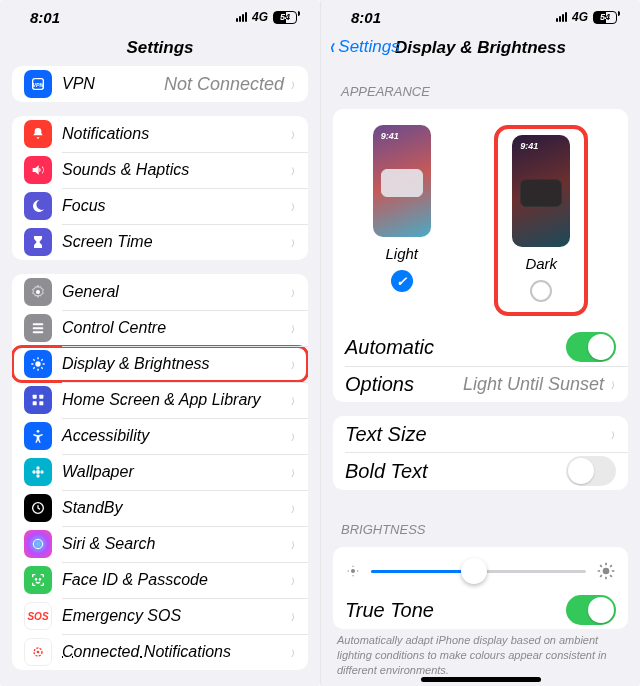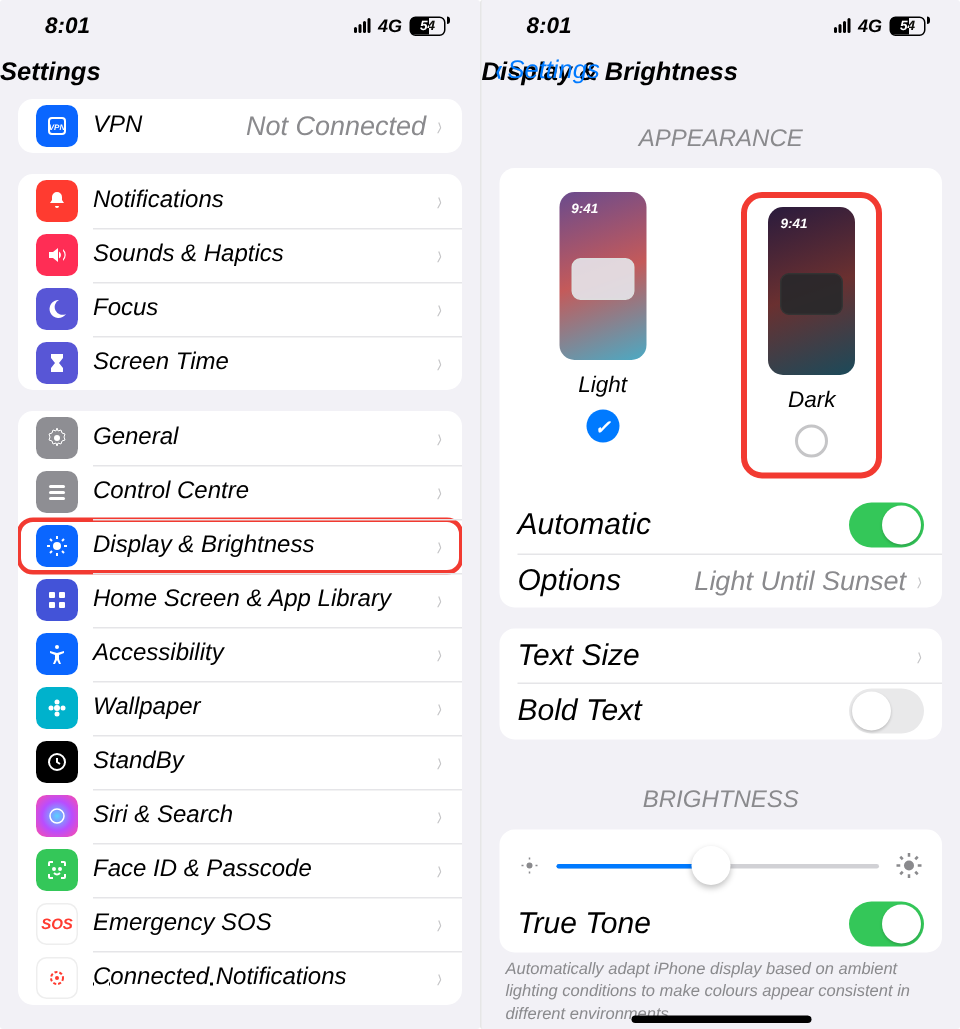--- a/index.html
+++ b/index.html
@@ -49,37 +49,37 @@
     width: 24px; height: 13px;
     border: 1px solid #000; border-radius: 4px;
     display:flex; align-items:center; justify-content:center;
     font-size:9px; font-weight:700;
     position:relative;
     background: linear-gradient(to right, #000 54%, transparent 54%);
   }
   .battery-body span { color:#fff; mix-blend-mode:difference; }
   .battery-tip { width:2px; height:5px; background:#000; border-radius:0 2px 2px 0; }
   .header {
+    text-align: center;
     padding: 4px 0 8px;
     position: relative;
   }
   .header-title { font-size: 17px; font-weight: 600; }
   .back-button {
     position: absolute;
     left: 8px; top: 0;
     display: flex; align-items: center;
     color: #007aff; font-size: 17px;
   }
   .back-button .chev { font-size: 22px; margin-right:2px; font-weight:600; transform:scaleX(.6); }
   .section-header {
-    font-size: 16px;
+    font-size: 13px;
     color: #8a8a8d;
     padding: 18px 20px 6px;
     text-transform: uppercase;
-    text-align: center;
   }
   .group {
     background: #fff;
     margin: 4px 12px 14px;
     border-radius: 10px;
     overflow: hidden;
   }
   .row {
     display: flex;
     align-items: center;

